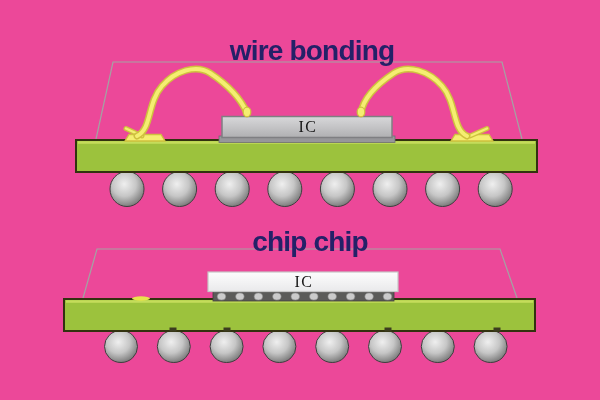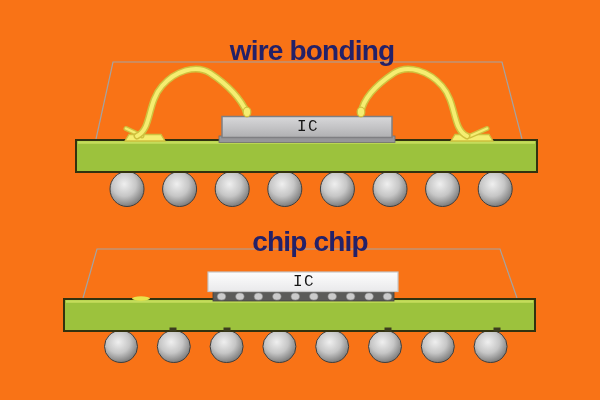--- a/index.html
+++ b/index.html
@@ -1,29 +1,29 @@
 <!DOCTYPE html>
 <html style="--title-navy: #242168; --substrate-green: #9cc23d; --substrate-highlight: #cde060; --substrate-border: #32320f; --wire-yellow: #f5ee71; --wire-outline: #cfc13f; --ic-border: #7f7f82; --flip-ic-border: #c6c6c6; --bump-strip-dark: #5b5b59; --bump-light: #cbcbcb; --ball-outline: #3f3f3f; --mold-outline: #a3a3a3;"><head>
 <meta charset="utf-8">
 <style>
   html,body{margin:0;padding:0;background:#fff;}
   .stage{
-    position:relative;width:600px;height:400px;background:#f97316;overflow:hidden;
+    position:relative;width:600px;height:400px;background:#ec4899;overflow:hidden;
     font-family:"Liberation Sans",sans-serif;
   }
   .diagram-title{
     position:absolute;transform:translateX(-50%);
     font-weight:700;font-size:28px;letter-spacing:-0.8px;white-space:nowrap;
     color:var(--title-navy);
   }
   #wb-title{left:312px;top:35px;}
   #fc-title{left:310px;top:226px;}
   .ic-label{
     position:absolute;transform:translateX(-50%);
-    font-family:Liberation Mono, monospace;font-size:16px;font-weight:400;
+    font-family:Liberation Serif, serif;font-size:16px;font-weight:400;
     letter-spacing:1.5px;color:#161616;white-space:nowrap;
   }
   #wb-ic-label{left:308px;top:118px;}
   #fc-ic-label{left:304px;top:273px;}
   svg{position:absolute;left:0;top:0;}
   .mold{fill:none;stroke:var(--mold-outline);stroke-width:1.2px;}
   .substrate{fill:var(--substrate-green);stroke:var(--substrate-border);stroke-width:2px;}
   .highlight{fill:none;stroke:var(--substrate-highlight);stroke-width:2.5px;opacity:.85;}
   .ball{fill:url(#ballGrad);stroke:var(--ball-outline);stroke-width:1px;}
   .bump{fill:var(--bump-light);stroke:#8e8e8e;stroke-width:.6px;}

